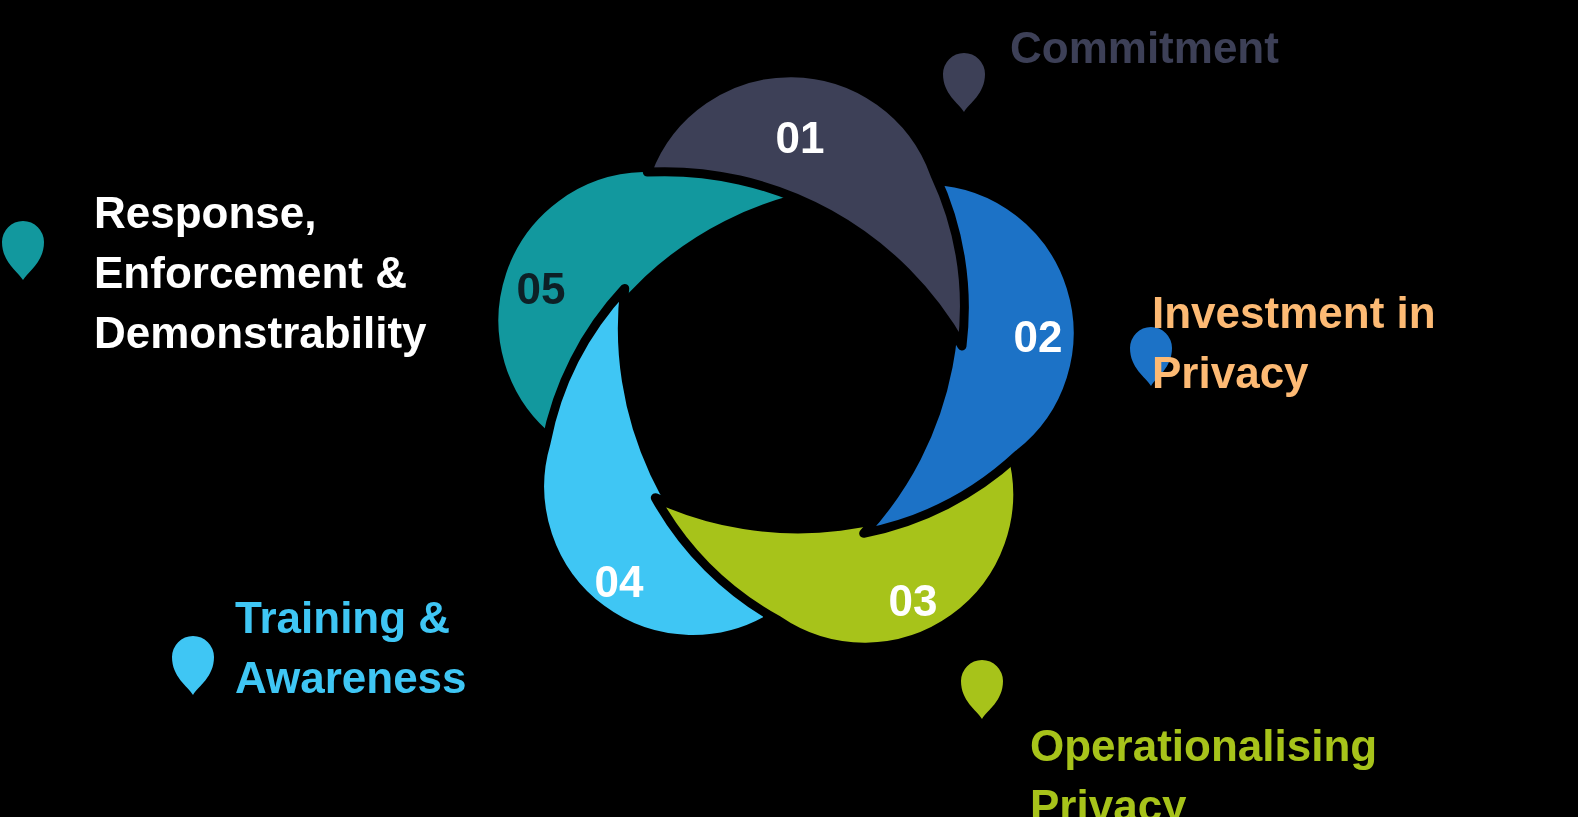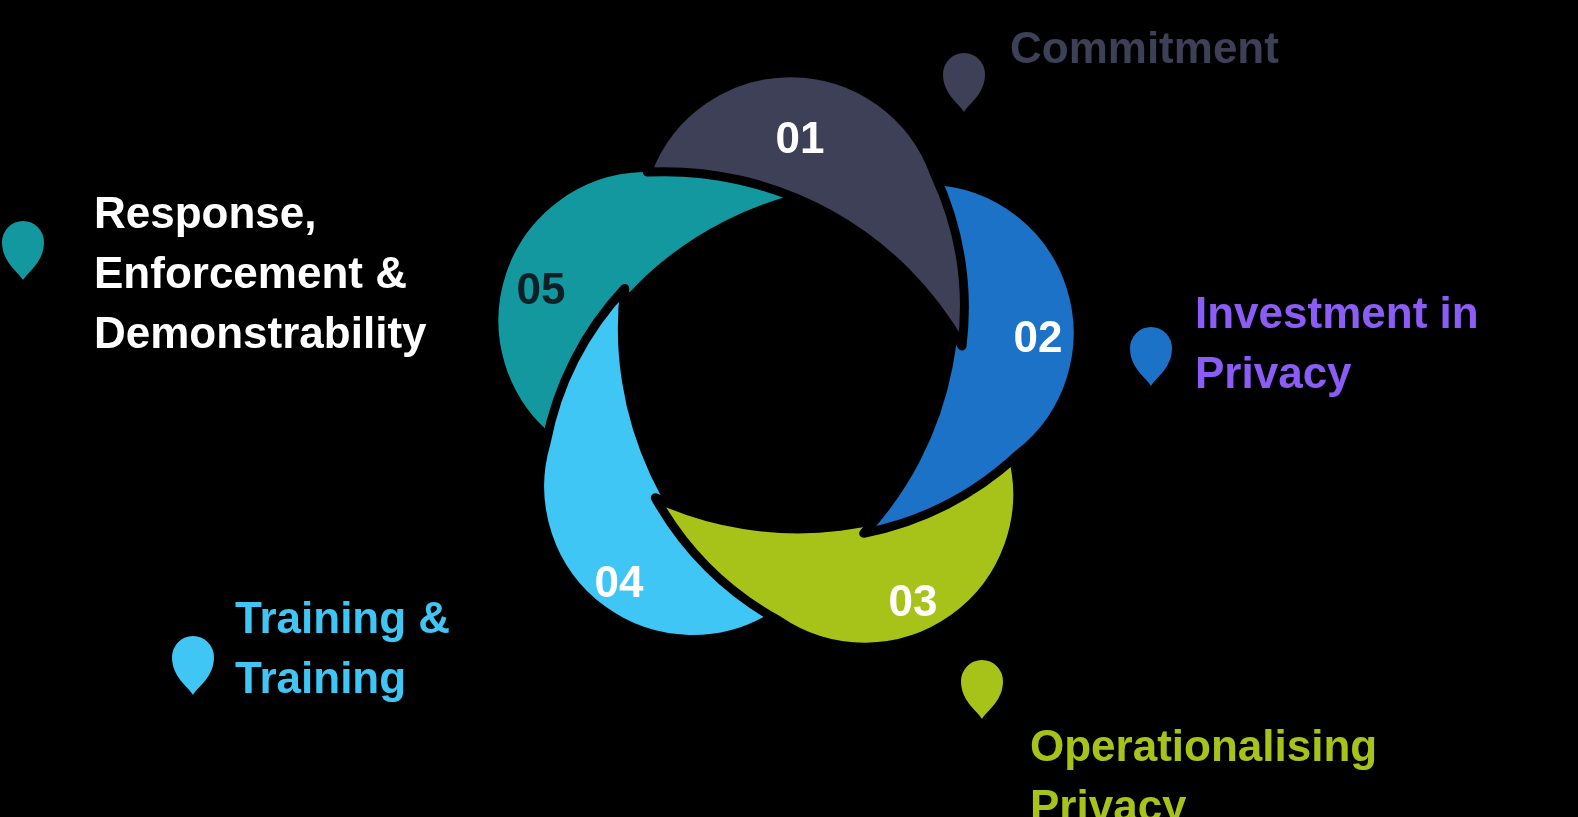--- a/index.html
+++ b/index.html
@@ -59,34 +59,34 @@
         <path d="M 0 30 C -5.5 21 -21 12 -21 -8 A 21 21 0 1 1 21 -8 C 21 12 5.5 21 0 30 Z" transform="translate(982 689)" fill="#a7c31a"></path>
         <path d="M 0 30 C -5.5 21 -21 12 -21 -8 A 21 21 0 1 1 21 -8 C 21 12 5.5 21 0 30 Z" transform="translate(23 250)" fill="#12989e"></path>
         <path d="M 0 30 C -5.5 21 -21 12 -21 -8 A 21 21 0 1 1 21 -8 C 21 12 5.5 21 0 30 Z" transform="translate(193 665)" fill="#3fc6f4"></path>
       </g>
   </svg>
 
   <div class="label" style="left: 1010px; top: 18px; color: rgb(61, 64, 87);">
     <div class="line">Commitment</div>
   </div>
 
-  <div class="label" style="left: 1195px; top: 283px; color: #8b5cf6;">
+  <div class="label" style="left: 1152px; top: 283px; color: #fdba74;">
     <div class="line">Investment in</div>
     <div class="line">Privacy</div>
   </div>
 
   <div class="label" style="left: 1030px; top: 668px; color: rgb(167, 195, 26); margin-top: 48px;">
     <div class="line">Operationalising</div>
     <div class="line">Privacy</div>
   </div>
 
   <div class="label" style="left: 49px; top: 183px; color: #ffffff; margin-left: 45px;">
     <div class="line">Response,</div>
     <div class="line">Enforcement &amp;</div>
     <div class="line">Demonstrability</div>
   </div>
 
   <div class="label" style="left: 235px; top: 588px; color: rgb(63, 198, 244);">
     <div class="line">Training &amp;</div>
-    <div class="line">Training</div>
+    <div class="line">Awareness</div>
   </div>
 
 </div>
 
 </body></html>

